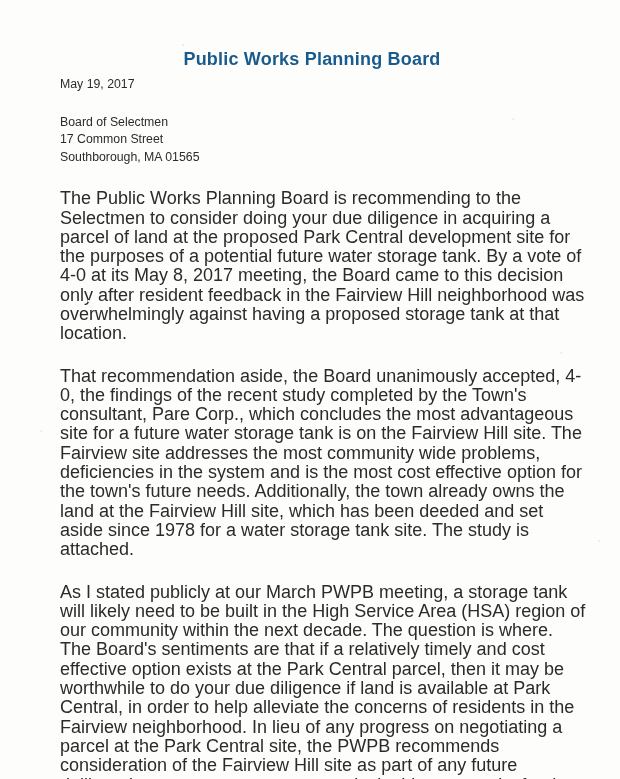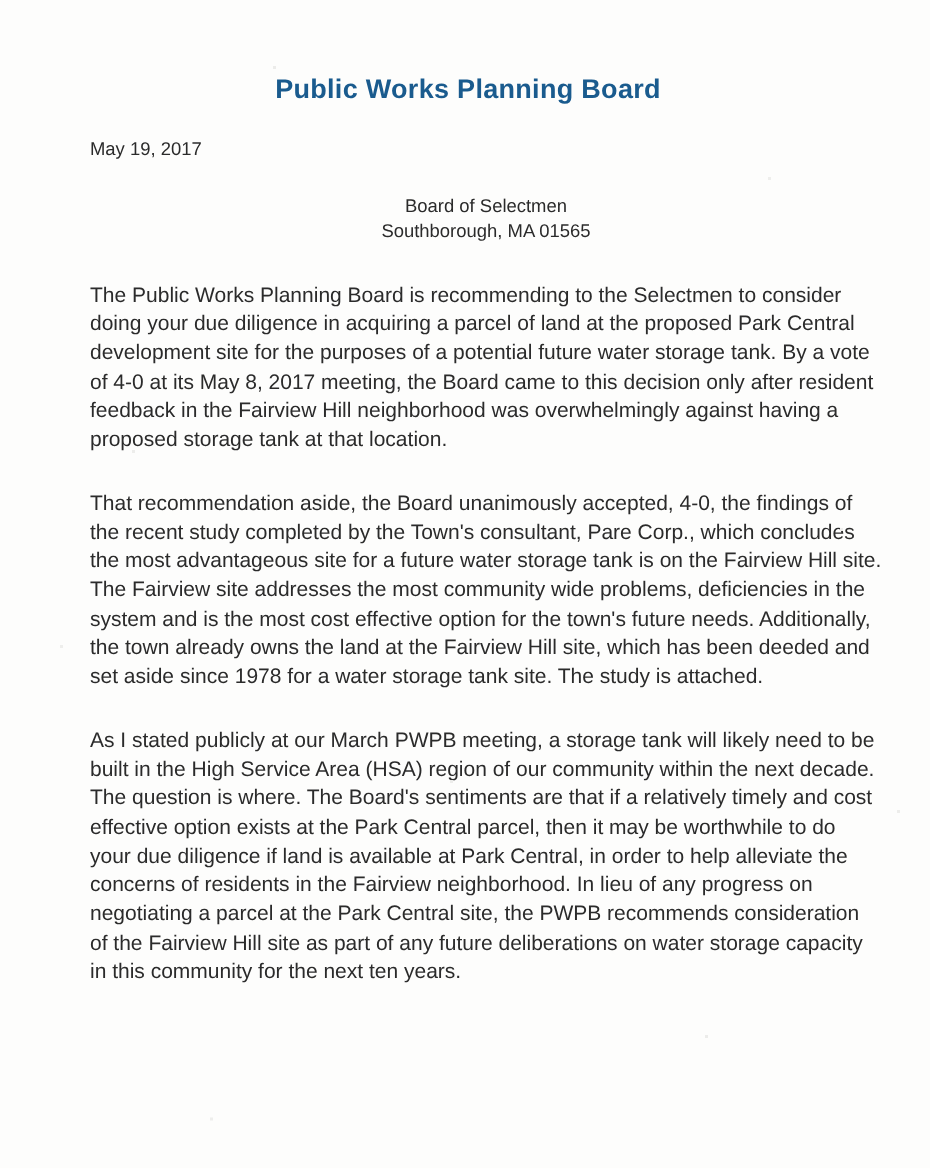--- a/index.html
+++ b/index.html
@@ -42,39 +42,38 @@
     color: #1a5b8e;
     letter-spacing: 0.2px;
   }
   .letterhead-location {
     margin-top: 3px;
     font-size: 13.5px;
     line-height: 16px;
     color: #2f7cb0;
   }
   .date-line {
-    margin-top: 21px;
+    margin-top: 6px;
     font-size: 12.3px;
     line-height: 17px;
   }
   .recipient-block {
     margin-top: 21px;
     font-size: 12.3px;
     line-height: 17.4px;
-    text-align: center;
   }
   .salutation {
     margin-top: 19px;
     font-size: 12.3px;
     line-height: 17px;
   }
   .body-paragraph {
     margin: 23px 0 0 0;
     max-width: 530px;
-    font-size: 14px;
+    font-size: 18px;
     line-height: 19.3px;
     text-align: left;
   }
   .sign-off {
     position: relative;
     margin-top: 21px;
   }
   .valediction {
     font-size: 12.3px;
     line-height: 17px;
@@ -99,20 +98,21 @@
   <div class="speckle"></div>
 
   <div class="letterhead">
     <h1 class="letterhead-title">Public Works Planning Board</h1>
   </div>
 
   <div class="date-line">May 19, 2017</div>
 
   <div class="recipient-block">
     <div>Board of Selectmen</div>
+    <div>17 Common Street</div>
     <div>Southborough, MA 01565</div>
   </div>
 
 
   <p class="body-paragraph">The Public Works Planning Board is recommending to the Selectmen to consider doing your due diligence in acquiring a parcel of land at the proposed Park Central development site for the purposes of a potential future water storage tank.  By a vote of 4-0 at its May 8, 2017 meeting, the Board came to this decision only after resident feedback in the Fairview Hill neighborhood was overwhelmingly against having a proposed storage tank at that location.</p>
 
   <p class="body-paragraph">That recommendation aside, the Board unanimously accepted, 4-0, the findings of the recent study completed by the Town's consultant, Pare Corp., which concludes the most advantageous site for a future water storage tank is on the Fairview Hill site.  The Fairview site addresses the most community wide problems, deficiencies in the system and is the most cost effective option for the town's future needs.  Additionally, the town already owns the land at the Fairview Hill site, which has been deeded and set aside since 1978 for a water storage tank site.  The study is attached.</p>
 
   <p class="body-paragraph">As I stated publicly at our March PWPB meeting, a storage tank will likely need to be built in the High Service Area (HSA) region of our community within the next decade. The question is where.  The Board's sentiments are that if a relatively timely and cost effective option exists at the Park Central parcel, then it may be worthwhile to do your due diligence if land is available at Park Central, in order to help alleviate the concerns of residents in the Fairview neighborhood. In lieu of any progress on negotiating a parcel at the Park Central site, the PWPB recommends consideration of the Fairview Hill site as part of any future deliberations on water storage capacity in this community for the next ten years.</p>
 

